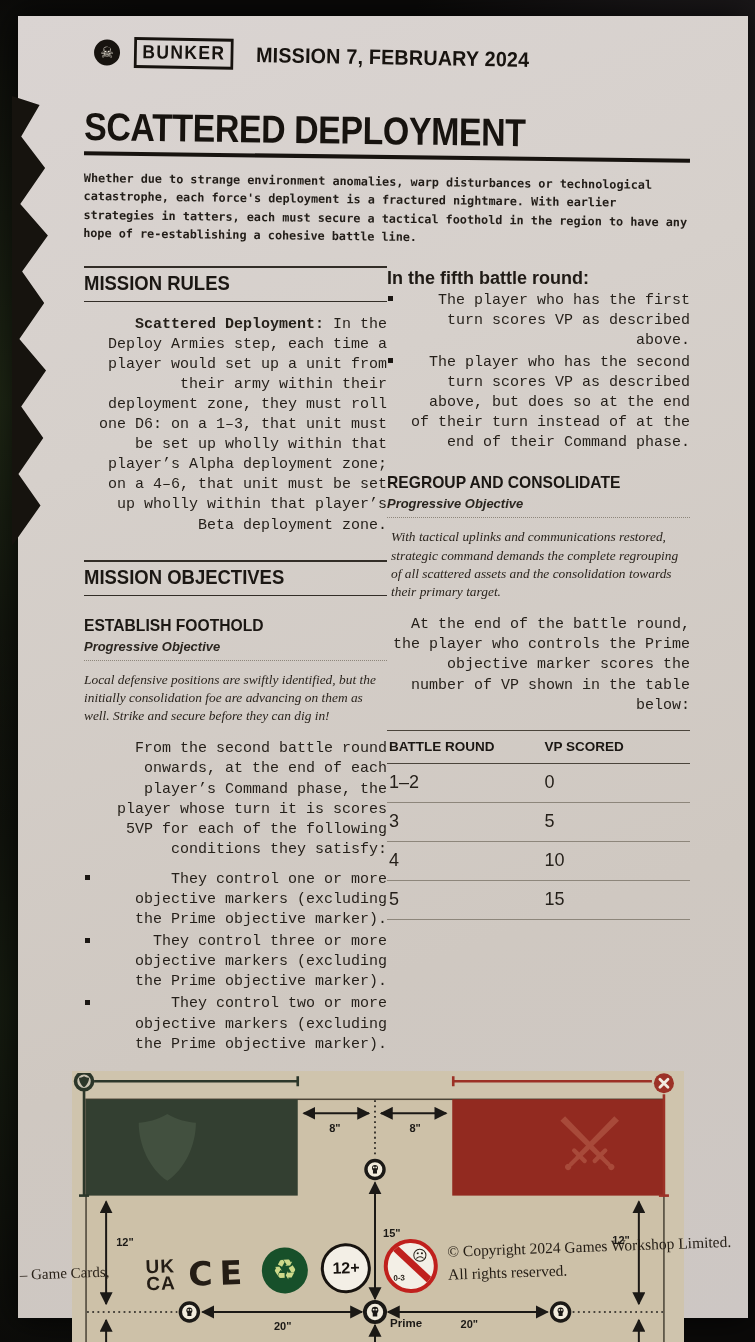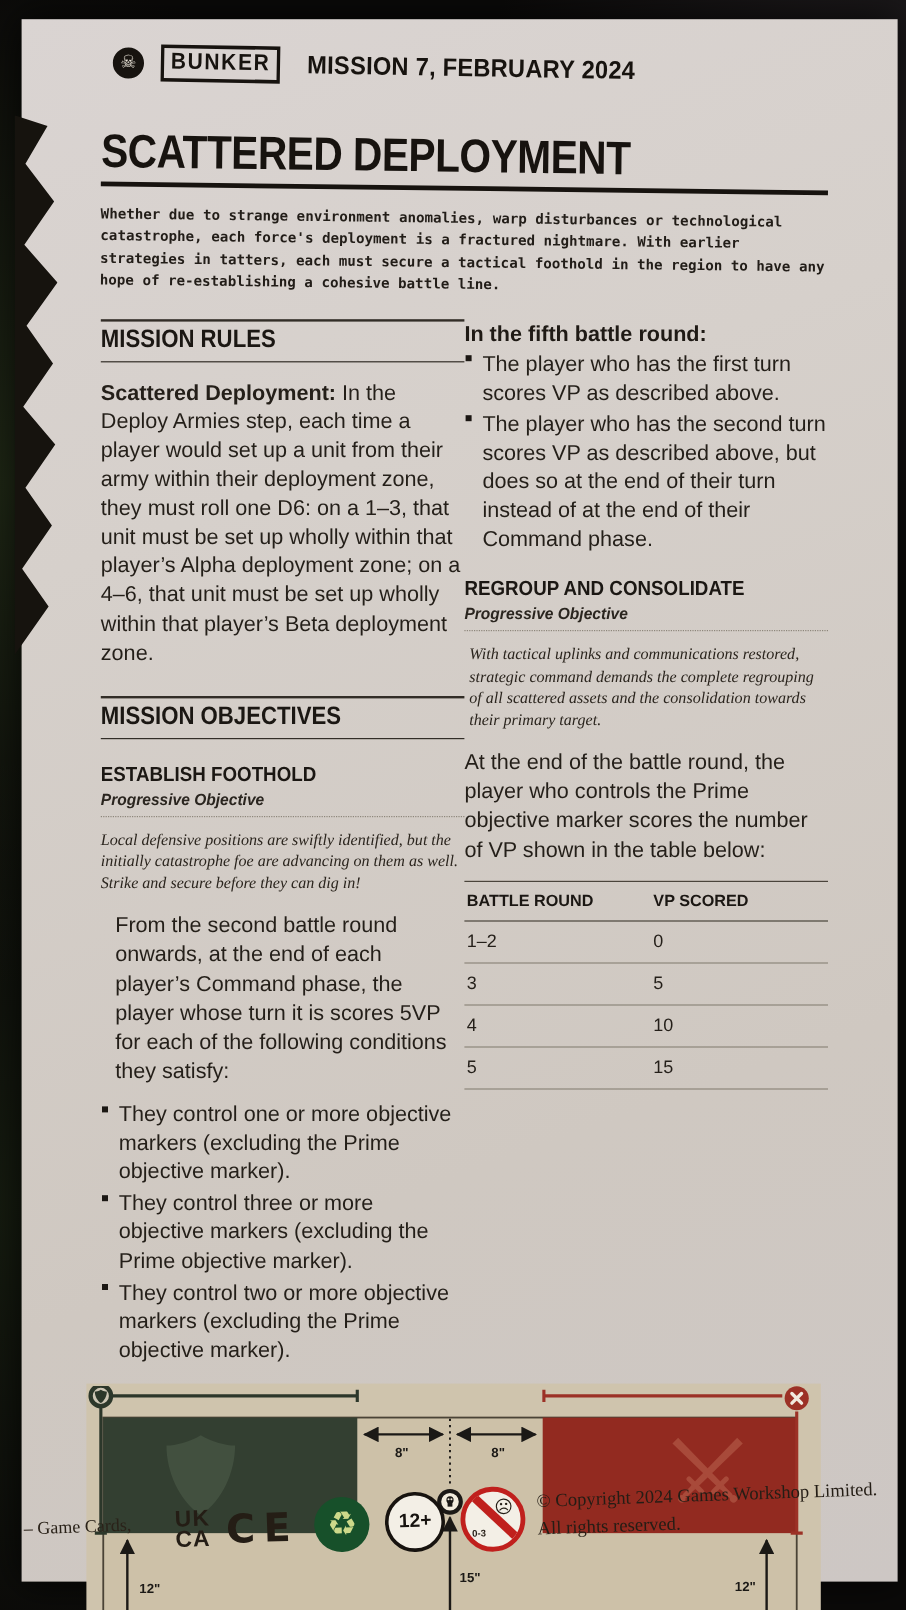--- a/index.html
+++ b/index.html
@@ -34,35 +34,35 @@
   .content{padding:26px 58px 0 66px;color:#211c17;}
   .page-title{font-weight:900;font-size:39px;letter-spacing:-.5px;color:#17130f;
     transform:scaleX(.87) rotate(.7deg);transform-origin:left bottom;white-space:nowrap;margin-top:6px;}
   .title-rule{height:3.5px;background:#17130f;margin-top:6px;transform:rotate(.7deg);}
   .intro{font-family:"DejaVu Sans Mono", monospace;font-size:11.8px;font-weight:700;
     color:#221d18;line-height:1.55;margin-top:10px;transform:rotate(.7deg);transform-origin:left top;}
   .cols{display:grid;grid-template-columns:1fr 1fr;margin-top:24px;}
   .rule-head{border-top:2px solid #322d27;border-bottom:1.5px solid #322d27;padding:3px 0 6px;margin-bottom:13px;}
   .rule-head h2{margin:0;font-size:21px;font-weight:900;color:#1b1713;letter-spacing:0;
     transform:scaleX(.88);transform-origin:left center;white-space:nowrap;}
-  .serif{font-family:Liberation Sans, sans-serif;font-size:18px;line-height:1.34;color:#241f19;}
+  .serif{font-family:Liberation Mono, monospace;font-size:15px;line-height:1.34;color:#241f19;text-align:right;}
   .serif b{font-weight:700;}
   .flavor{font-family:"Liberation Serif", serif;font-style:italic;font-size:13.4px;line-height:1.36;color:#2a241d;}
   .subhead{font-size:17px;font-weight:900;color:#1b1713;margin:20px 0 3px;transform:scaleX(.92);transform-origin:left center;}
   .prog{font-style:italic;font-size:13.5px;font-weight:600;color:#2a251f;margin:2px 0 6px;transform:scaleX(.96);transform-origin:left center;}
   .dotted{border:none;border-bottom:1.5px dotted #8d867b;margin:4px 0 10px;}
   ul.sq{list-style:none;margin:10px 0 0;padding:0;}
   ul.sq li{position:relative;padding-left:15px;margin-bottom:2px;}
   ul.sq li::before{content:"";position:absolute;left:1px;top:5.5px;width:5px;height:5px;background:#1b1713;}
   .lead-line{font-family:Liberation Sans, sans-serif;font-weight:700;font-size:18px;color:#1f1a15;margin-bottom:2px;}
   .rcol{padding-top:2px;}
   
   .vp-table{margin-top:14px;border-top:1.5px solid #4a443b;}
   .vp-row{display:grid;grid-template-columns:52% 48%;border-bottom:1px solid #8d867b;
-    padding:8px 2px 9px;font-size:15px;color:#241f19;}
+    padding:8px 2px 9px;font-size:18px;color:#241f19;}
   .vp-row.head{font-weight:900;font-size:13.5px;color:#1b1713;border-bottom:1.5px solid #4a443b;}
   
   .map-wrap{margin:14px 0 0 -12px;width:612px;background:#cfc4ad;padding:2px 0 8px;}
   svg text{font-family:"Liberation Sans", sans-serif;font-weight:700;font-size:11px;fill:#1b1916;}
   svg text.prime{font-size:11.5px;}
   
   .footer{position:absolute;left:0;bottom:8px;width:100%;height:74px;transform:rotate(-2deg);transform-origin:center;}
   .gamecards{position:absolute;left:2px;top:18px;font-family:"Liberation Serif", serif;font-size:15px;color:#2a2219;}
   .logos{position:absolute;left:128px;top:4px;display:flex;align-items:center;gap:13px;}
   .ukca{font-weight:900;font-size:19px;line-height:.92;color:#241d15;letter-spacing:1px;text-align:center;}
@@ -102,22 +102,22 @@
           <h2>MISSION RULES</h2>
         </div>
         <p class="serif" style="margin:0 0 24px;"><b>Scattered Deployment:</b><span> In the Deploy Armies step, each time a player would set up a unit from their army within their deployment zone, they must roll one D6: on a 1–3, that unit must be set up wholly within that player’s Alpha deployment zone; on a 4–6, that unit must be set up wholly within that player’s Beta deployment zone.</span></p>
 
         <div class="rule-head">
           <h2>MISSION OBJECTIVES</h2>
         </div>
         <div class="subhead">ESTABLISH FOOTHOLD</div>
         <div class="prog">Progressive Objective</div>
         <hr class="dotted">
-        <p class="flavor" style="margin:0 0 14px;">Local defensive positions are swiftly identified, but the initially catastrophe foe are advancing on them as well. Strike and secure before they can dig in!</p>
-        <p class="serif" style="margin:12px;">From the second battle round onwards, at the end of each player’s Command phase, the player whose turn it is scores 5VP for each of the following conditions they satisfy:</p>
+        <p class="flavor" style="margin:0 0 14px;">Local defensive positions are swiftly identified, but the initially consolidation foe are advancing on them as well. Strike and secure before they can dig in!</p>
+        <p class="serif" style="margin:0;">From the second battle round onwards, at the end of each player’s Command phase, the player whose turn it is scores 5VP for each of the following conditions they satisfy:</p>
         <ul class="sq serif">
           <li>They control one or more objective markers (excluding the Prime objective marker).</li>
           <li>They control three or more objective markers (excluding the Prime objective marker).</li>
           <li>They control two or more objective markers (excluding the Prime objective marker).</li>
         </ul>
       </div>
 
       <div class="rcol">
         <div class="lead-line">In the fifth battle round:</div>
         <ul class="sq serif" style="margin-top:0;">

